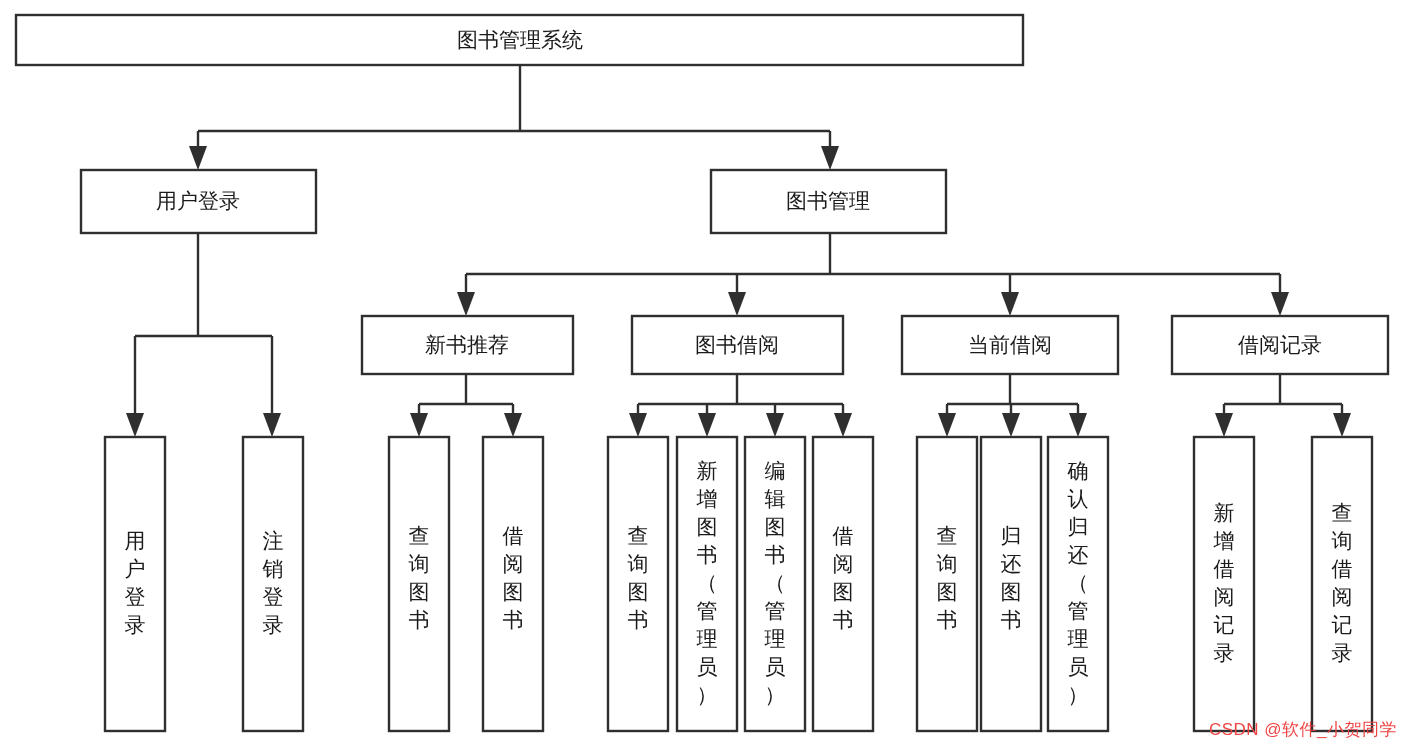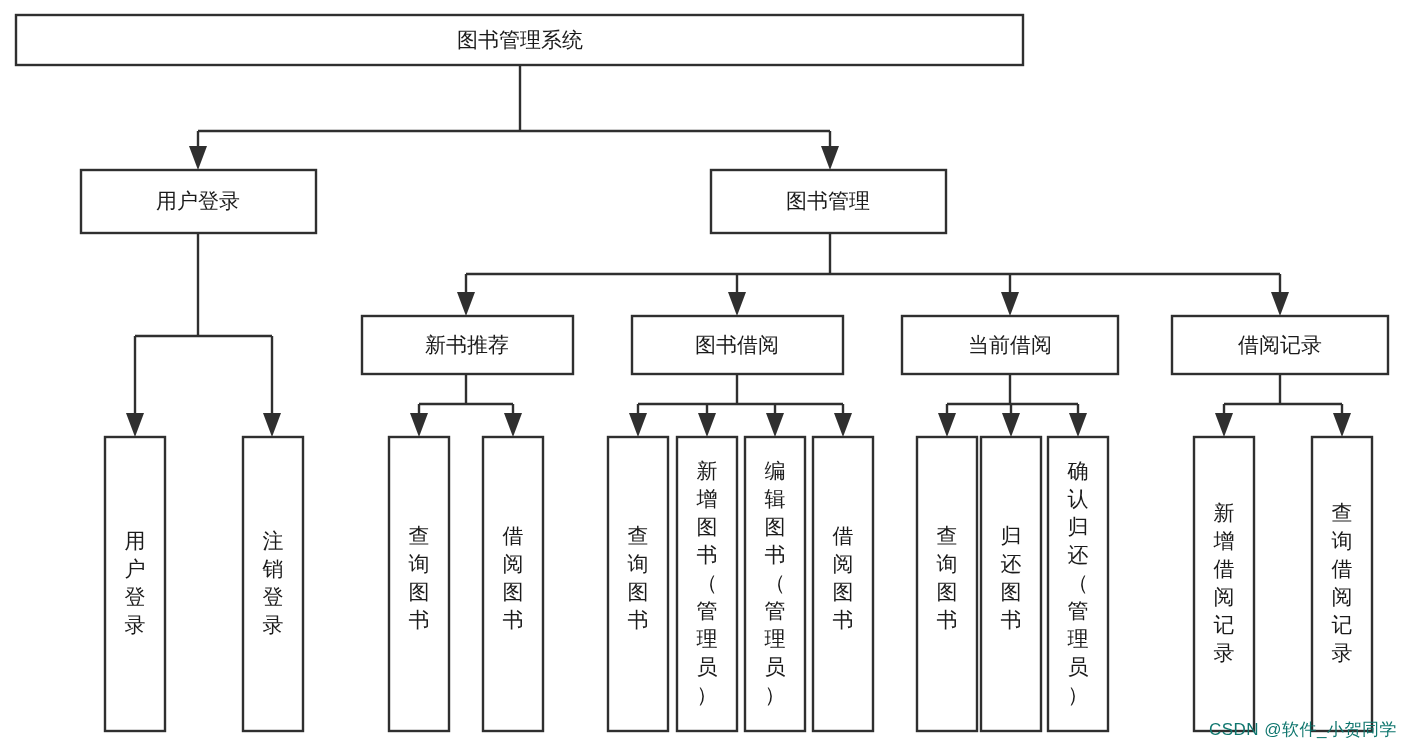--- a/index.html
+++ b/index.html
@@ -48,21 +48,21 @@
     font-family: "Liberation Sans", "DejaVu Sans", sans-serif;
     font-size: 21px;
     text-anchor: middle;
   }
   .watermark {
     position: absolute;
     right: 8px;
     bottom: 6px;
     font-family: "Liberation Sans", "DejaVu Sans", sans-serif;
     font-size: 17px;
-    color: #0f766e;
+    color: #ef4444;
     letter-spacing: 0.5px;
     white-space: nowrap;
     pointer-events: none;
   }
 </style>
 </head>
 <body>
 
 <svg id="chart-root" viewBox="0 0 1405 747" xmlns="http://www.w3.org/2000/svg">
 

